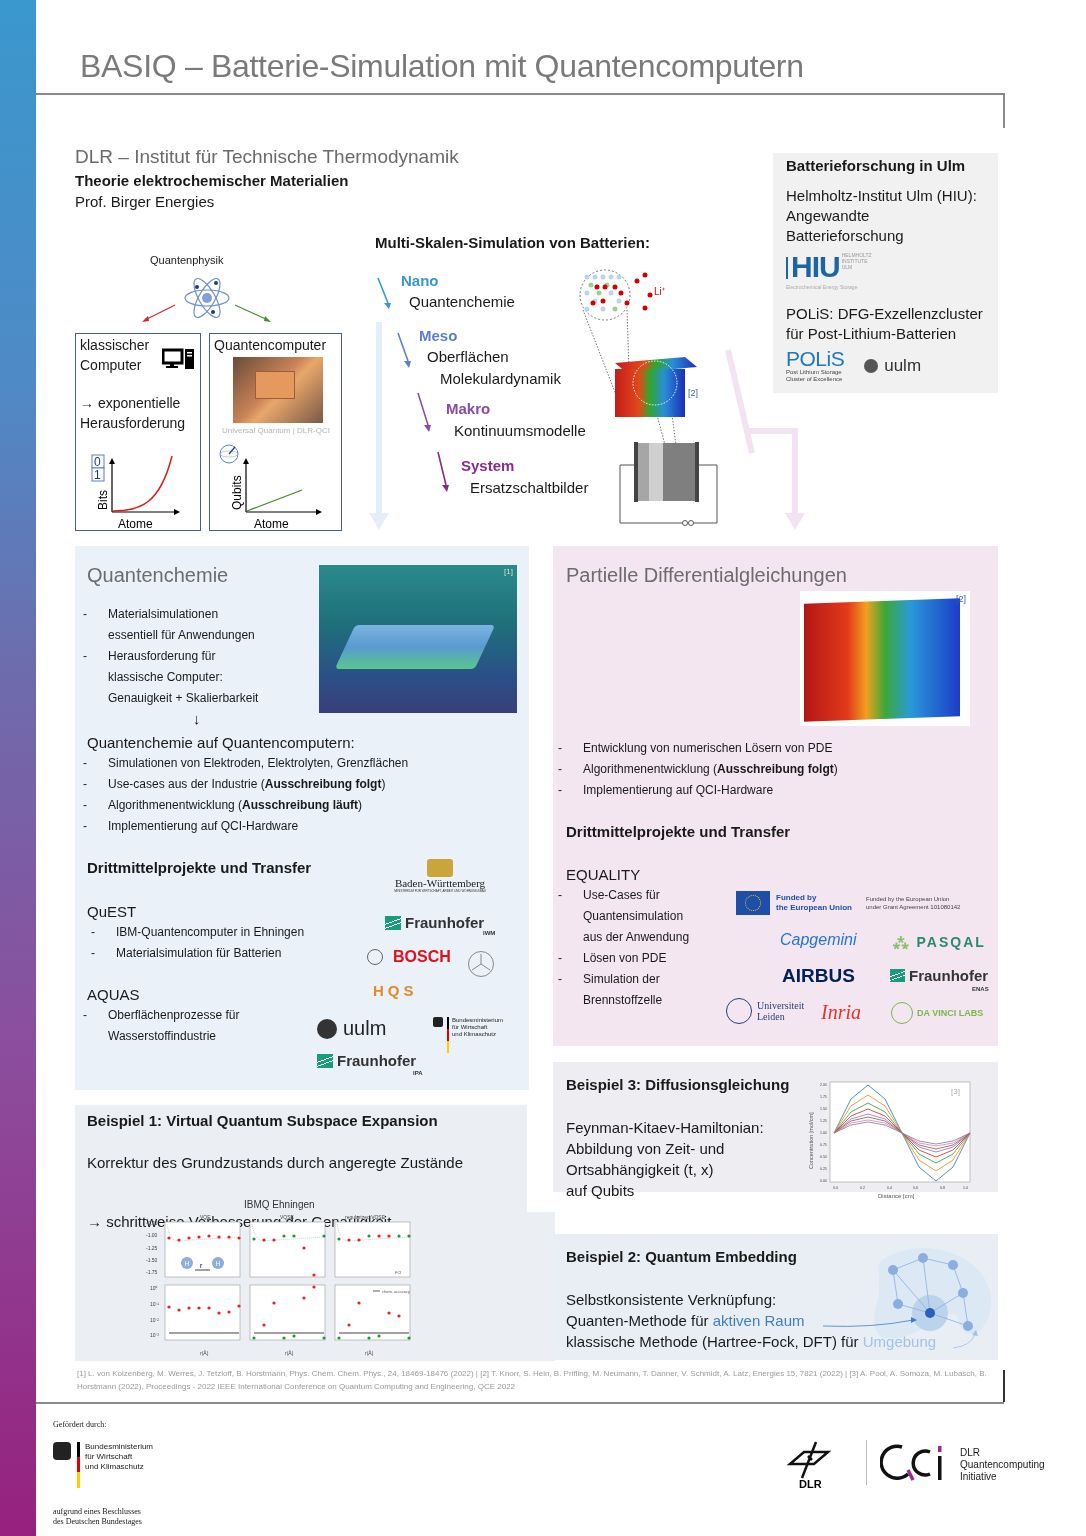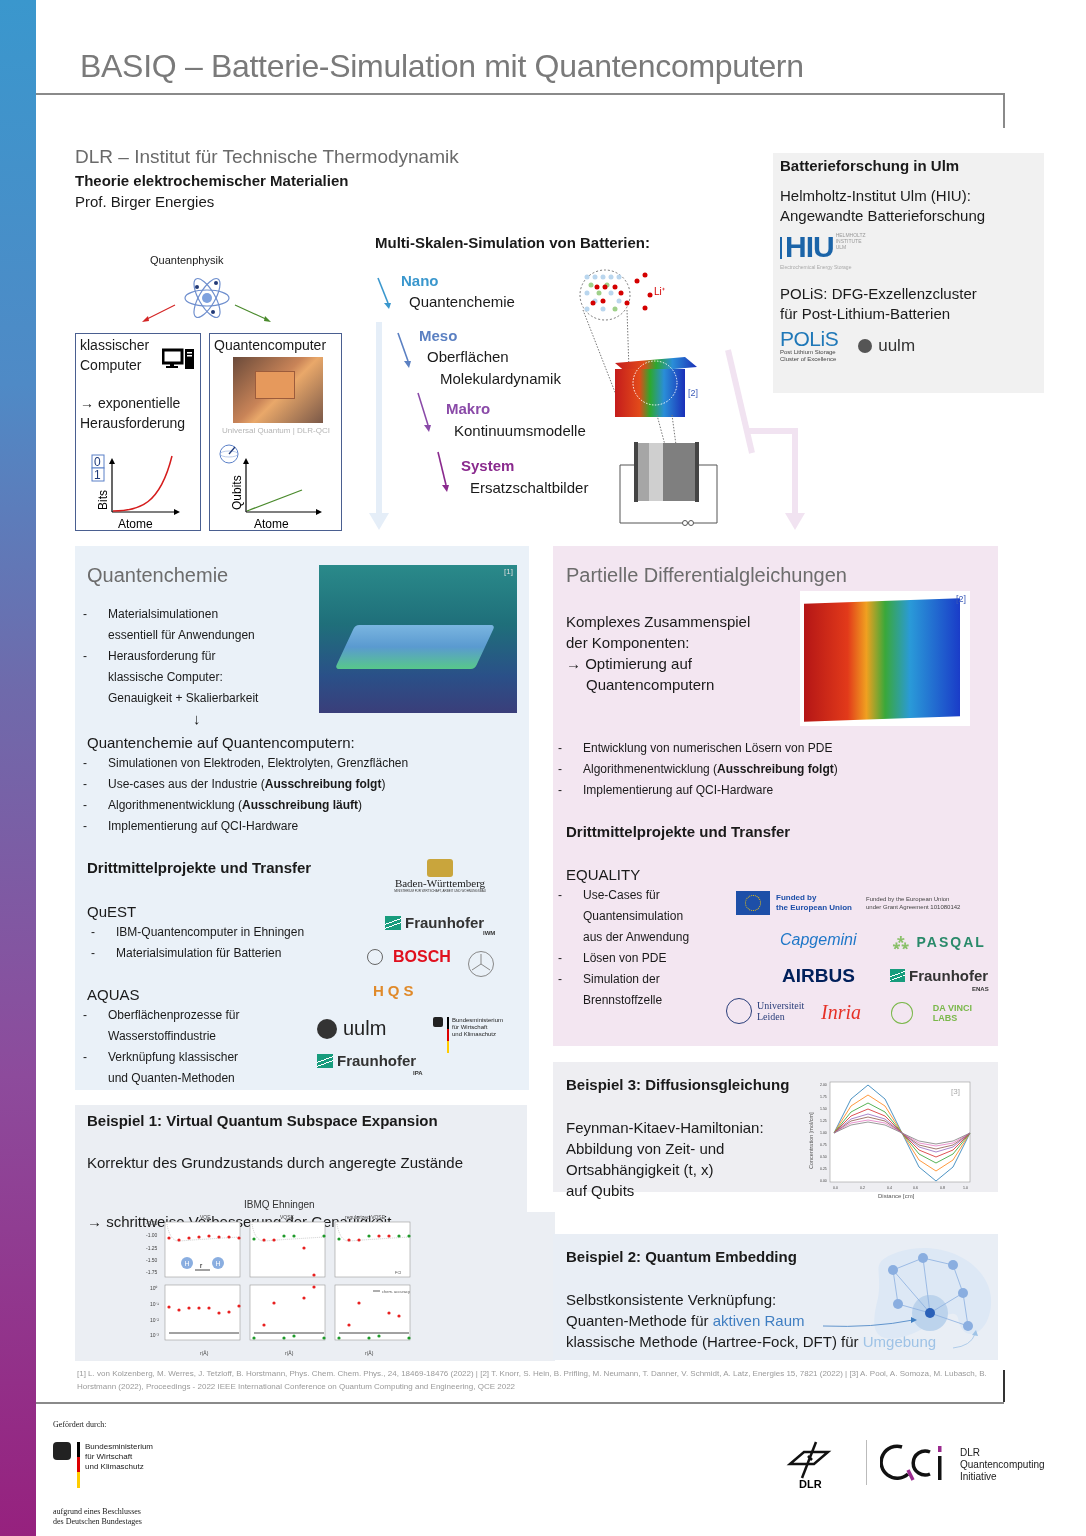--- a/index.html
+++ b/index.html
@@ -6,21 +6,21 @@
   body { width: 1086px; height: 1536px; background: #fff; font-family: "Liberation Sans", sans-serif; color: #1a1a1a; position: relative; overflow: hidden; }
   .sidebar-bar { position: absolute; left: 0; top: 0; width: 36px; height: 1536px; background: linear-gradient(to bottom, #3a97cd 0%, #4f8ac6 25%, #6f6aab 45%, #8d4b9c 70%, #96217e 100%); }
   .abs { position: absolute; }
   .title { left: 80px; top: 48px; font-size: 32px; color: #7a7a7a; letter-spacing: -0.3px; }
   .title-rule { left: 36px; top: 93px; width: 968px; height: 2px; background: #8a8a8a; }
   .title-rule-v { left: 1003px; top: 93px; width: 2px; height: 35px; background: #8a8a8a; }
   .inst { left: 75px; top: 146px; font-size: 19px; color: #6a6a6a; }
   .inst-sub { left: 75px; top: 172px; font-size: 15px; font-weight: bold; }
   .inst-prof { left: 75px; top: 193px; font-size: 15px; }
 
-  .ulm-box { left: 773px; top: 153px; width: 271px; height: 240px; background: #f1f1f1; padding: 4px 7px; }
+  .ulm-box { left: 773px; top: 153px; width: 225px; height: 240px; background: #f1f1f1; padding: 4px 13px; }
   .ulm-box .h { font-size: 15px; font-weight: bold; }
   .ulm-box .t { font-size: 15px; line-height: 20px; }
 
   .qp-label { left: 150px; top: 254px; font-size: 11px; }
   .box-small { border: 1.5px solid #4a5f90; background: #fff; }
   .box-small .t { font-size: 14px; line-height: 20px; }
 
   .ms-title { left: 375px; top: 234px; font-size: 15px; font-weight: bold; }
   .ms-lbl { font-size: 15px; font-weight: bold; }
   .ms-txt { font-size: 15px; }
@@ -260,21 +260,20 @@
   </ul>
   <div class="abs bold15" style="left:12px;top:313px;">Drittmittelprojekte und Transfer</div>
   <div class="abs body15" style="left:12px;top:355px;">QuEST</div>
   <ul class="dash abs" style="left:0;top:376px;width:290px;padding-left:8px;">
     <li><span>IBM-Quantencomputer in Ehningen</span></li>
     <li><span>Materialsimulation für Batterien</span></li>
   </ul>
   <div class="abs body15" style="left:12px;top:438px;">AQUAS</div>
   <ul class="dash abs" style="left:0;top:459px;width:240px;">
     <li><span>Oberflächenprozesse für</span><br><span>Wasserstoffindustrie</span></li>
-    <li><span>Verknüpfung klassischer</span><br><span>und Quanten-Methoden</span></li>
   </ul>
 
   <div class="abs" style="left:300px;top:313px;width:130px;text-align:center;">
     <div style="width:26px;height:18px;margin:0 auto;background:#c9a53c;border-radius:3px;"></div>
     <div style="font-family:'Liberation Serif',serif;font-size:11px;">Baden-Württemberg</div>
     <div style="font-size:3px;color:#333;">MINISTERIUM FÜR WIRTSCHAFT, ARBEIT UND WOHNUNGSBAU</div>
   </div>
   <div class="abs" style="left:310px;top:368px;display:flex;align-items:center;">
     <span style="width:16px;height:14px;background:linear-gradient(160deg,#179c7d 0 40%,#fff 40% 45%,#179c7d 45% 60%,#fff 60% 65%,#179c7d 65%);margin-right:4px;"></span>
     <span class="logo-text" style="font-size:15px;color:#333;">Fraunhofer</span>
@@ -306,26 +305,20 @@
     <span class="logo-text" style="font-size:15px;color:#333;">Fraunhofer</span>
   </div>
   <div class="abs logo-text" style="left:338px;top:524px;font-size:6px;color:#333;">IPA</div>
 </div>
 
 <div class="abs panel-pink">
   <div class="abs panel-h" style="left:13px;top:18px;">Partielle Differentialgleichungen</div>
   <div class="abs" style="left:247px;top:45px;width:170px;height:135px;background:#fff;">
     <div style="position:absolute;left:4px;top:10px;width:156px;height:118px;background:linear-gradient(90deg,#b41616 0%,#e23a1a 28%,#f0a020 40%,#3aa83a 52%,#2a9ad8 68%,#1a3cc8 100%);transform:skewY(-2deg);"></div>
     <div style="position:absolute;right:4px;top:3px;font-size:9px;color:#3a5ab8;">[2]</div>
-  </div>
-  <div class="abs body15" style="left:13px;top:65px;">
-    <div>Komplexes Zusammenspiel</div>
-    <div>der Komponenten:</div>
-    <div>→ Optimierung auf</div>
-    <div style="padding-left:20px;">Quantencomputern</div>
   </div>
   <ul class="dash abs" style="left:-3px;top:192px;width:440px;">
     <li><span>Entwicklung von numerischen Lösern von PDE</span></li>
     <li><span>Algorithmenentwicklung (</span><b>Ausschreibung folgt</b><span>)</span></li>
     <li><span>Implementierung auf QCI-Hardware</span></li>
   </ul>
   <div class="abs bold15" style="left:13px;top:277px;">Drittmittelprojekte und Transfer</div>
   <div class="abs body15" style="left:13px;top:318px;">EQUALITY</div>
   <ul class="dash abs" style="left:-3px;top:339px;width:190px;">
     <li><span>Use-Cases für</span><br><span>Quantensimulation</span><br><span>aus der Anwendung</span></li>
@@ -346,21 +339,21 @@
   <div class="abs" style="left:337px;top:421px;display:flex;align-items:center;">
     <span style="width:15px;height:13px;background:linear-gradient(160deg,#179c7d 0 40%,#fff 40% 45%,#179c7d 45% 60%,#fff 60% 65%,#179c7d 65%);margin-right:4px;"></span>
     <span class="logo-text" style="font-size:15px;color:#333;">Fraunhofer</span>
   </div>
   <div class="abs logo-text" style="left:419px;top:440px;font-size:6px;color:#333;">ENAS</div>
   <div class="abs" style="left:173px;top:452px;display:flex;align-items:center;">
     <span style="width:26px;height:26px;border-radius:50%;border:1.5px solid #2a3e7a;margin-right:5px;"></span>
     <span style="font-family:'Liberation Serif',serif;font-size:10px;color:#2a3e7a;line-height:11px;"><span>Universiteit</span><br><span>Leiden</span></span>
   </div>
   <div class="abs" style="left:268px;top:455px;font-size:20px;font-style:italic;color:#e63228;font-family:'Liberation Serif',serif;">Inria</div>
-  <div class="abs" style="left:338px;top:456px;display:flex;align-items:center;gap:16px;">
+  <div class="abs" style="left:338px;top:456px;display:flex;align-items:center;">
     <span style="width:22px;height:22px;border-radius:50%;border:1.5px solid #7ab84a;margin-right:4px;"></span>
     <span style="font-size:9px;color:#7ab84a;font-weight:bold;">DA VINCI LABS</span>
   </div>
 </div>
 
 <div class="abs panel-join"></div>
 <div class="abs panel-ex1">
   <div class="abs bold15" style="left:12px;top:7px;">Beispiel 1: Virtual Quantum Subspace Expansion</div>
   <div class="abs body15" style="left:12px;top:47px;">Korrektur des Grundzustands durch angeregte Zustände</div>
   <div class="abs body15" style="left:12px;top:68px;margin-top:38px;">→ schrittweise Verbesserung der Genauigkeit</div>

